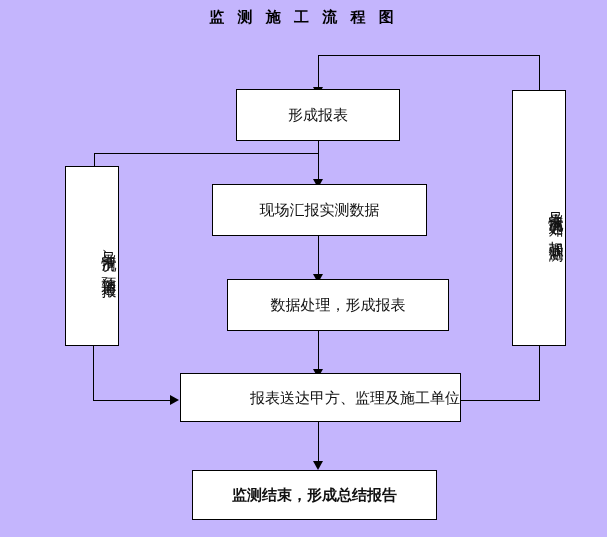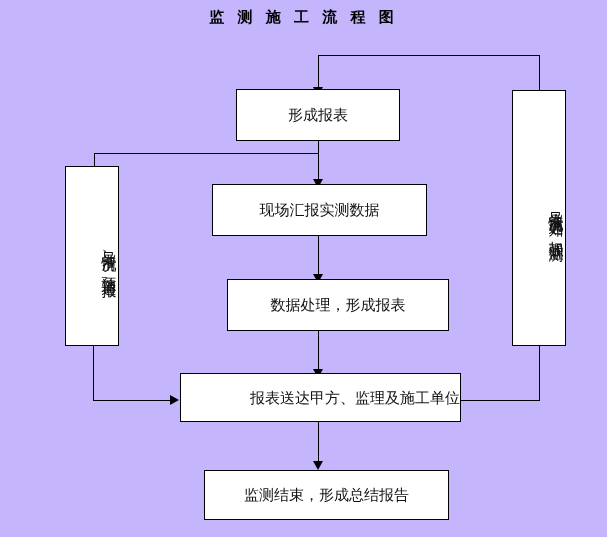--- a/index.html
+++ b/index.html
@@ -128,21 +128,21 @@
   </div>
 
   <div class="node" style="left:211px; top:279px; width:222px; height:52px;margin-left:16px;">
     <span>数据处理，形成报表</span>
   </div>
 
   <div class="node" style="left:180px; top:373px; width:281px; height:49px;justify-content:flex-end;">
     <span>报表送达甲方、监理及施工单位</span>
   </div>
 
-  <div class="node" style="left:204px; top:470px; width:245px; height:50px;">
+  <div class="node" style="left:192px; top:470px; width:245px; height:50px;font-weight:bold;">
     <span>监测结束，形成总结报告</span>
   </div>
 
   <div class="node node-vertical" style="left:65px; top:166px; width:54px; height:180px;">
     <span>异常情况、预警通报</span>
   </div>
 
   <div class="node node-vertical" style="left:512px; top:90px; width:54px; height:256px;">
     <span>异常情况通知，加强监测</span>
   </div>

